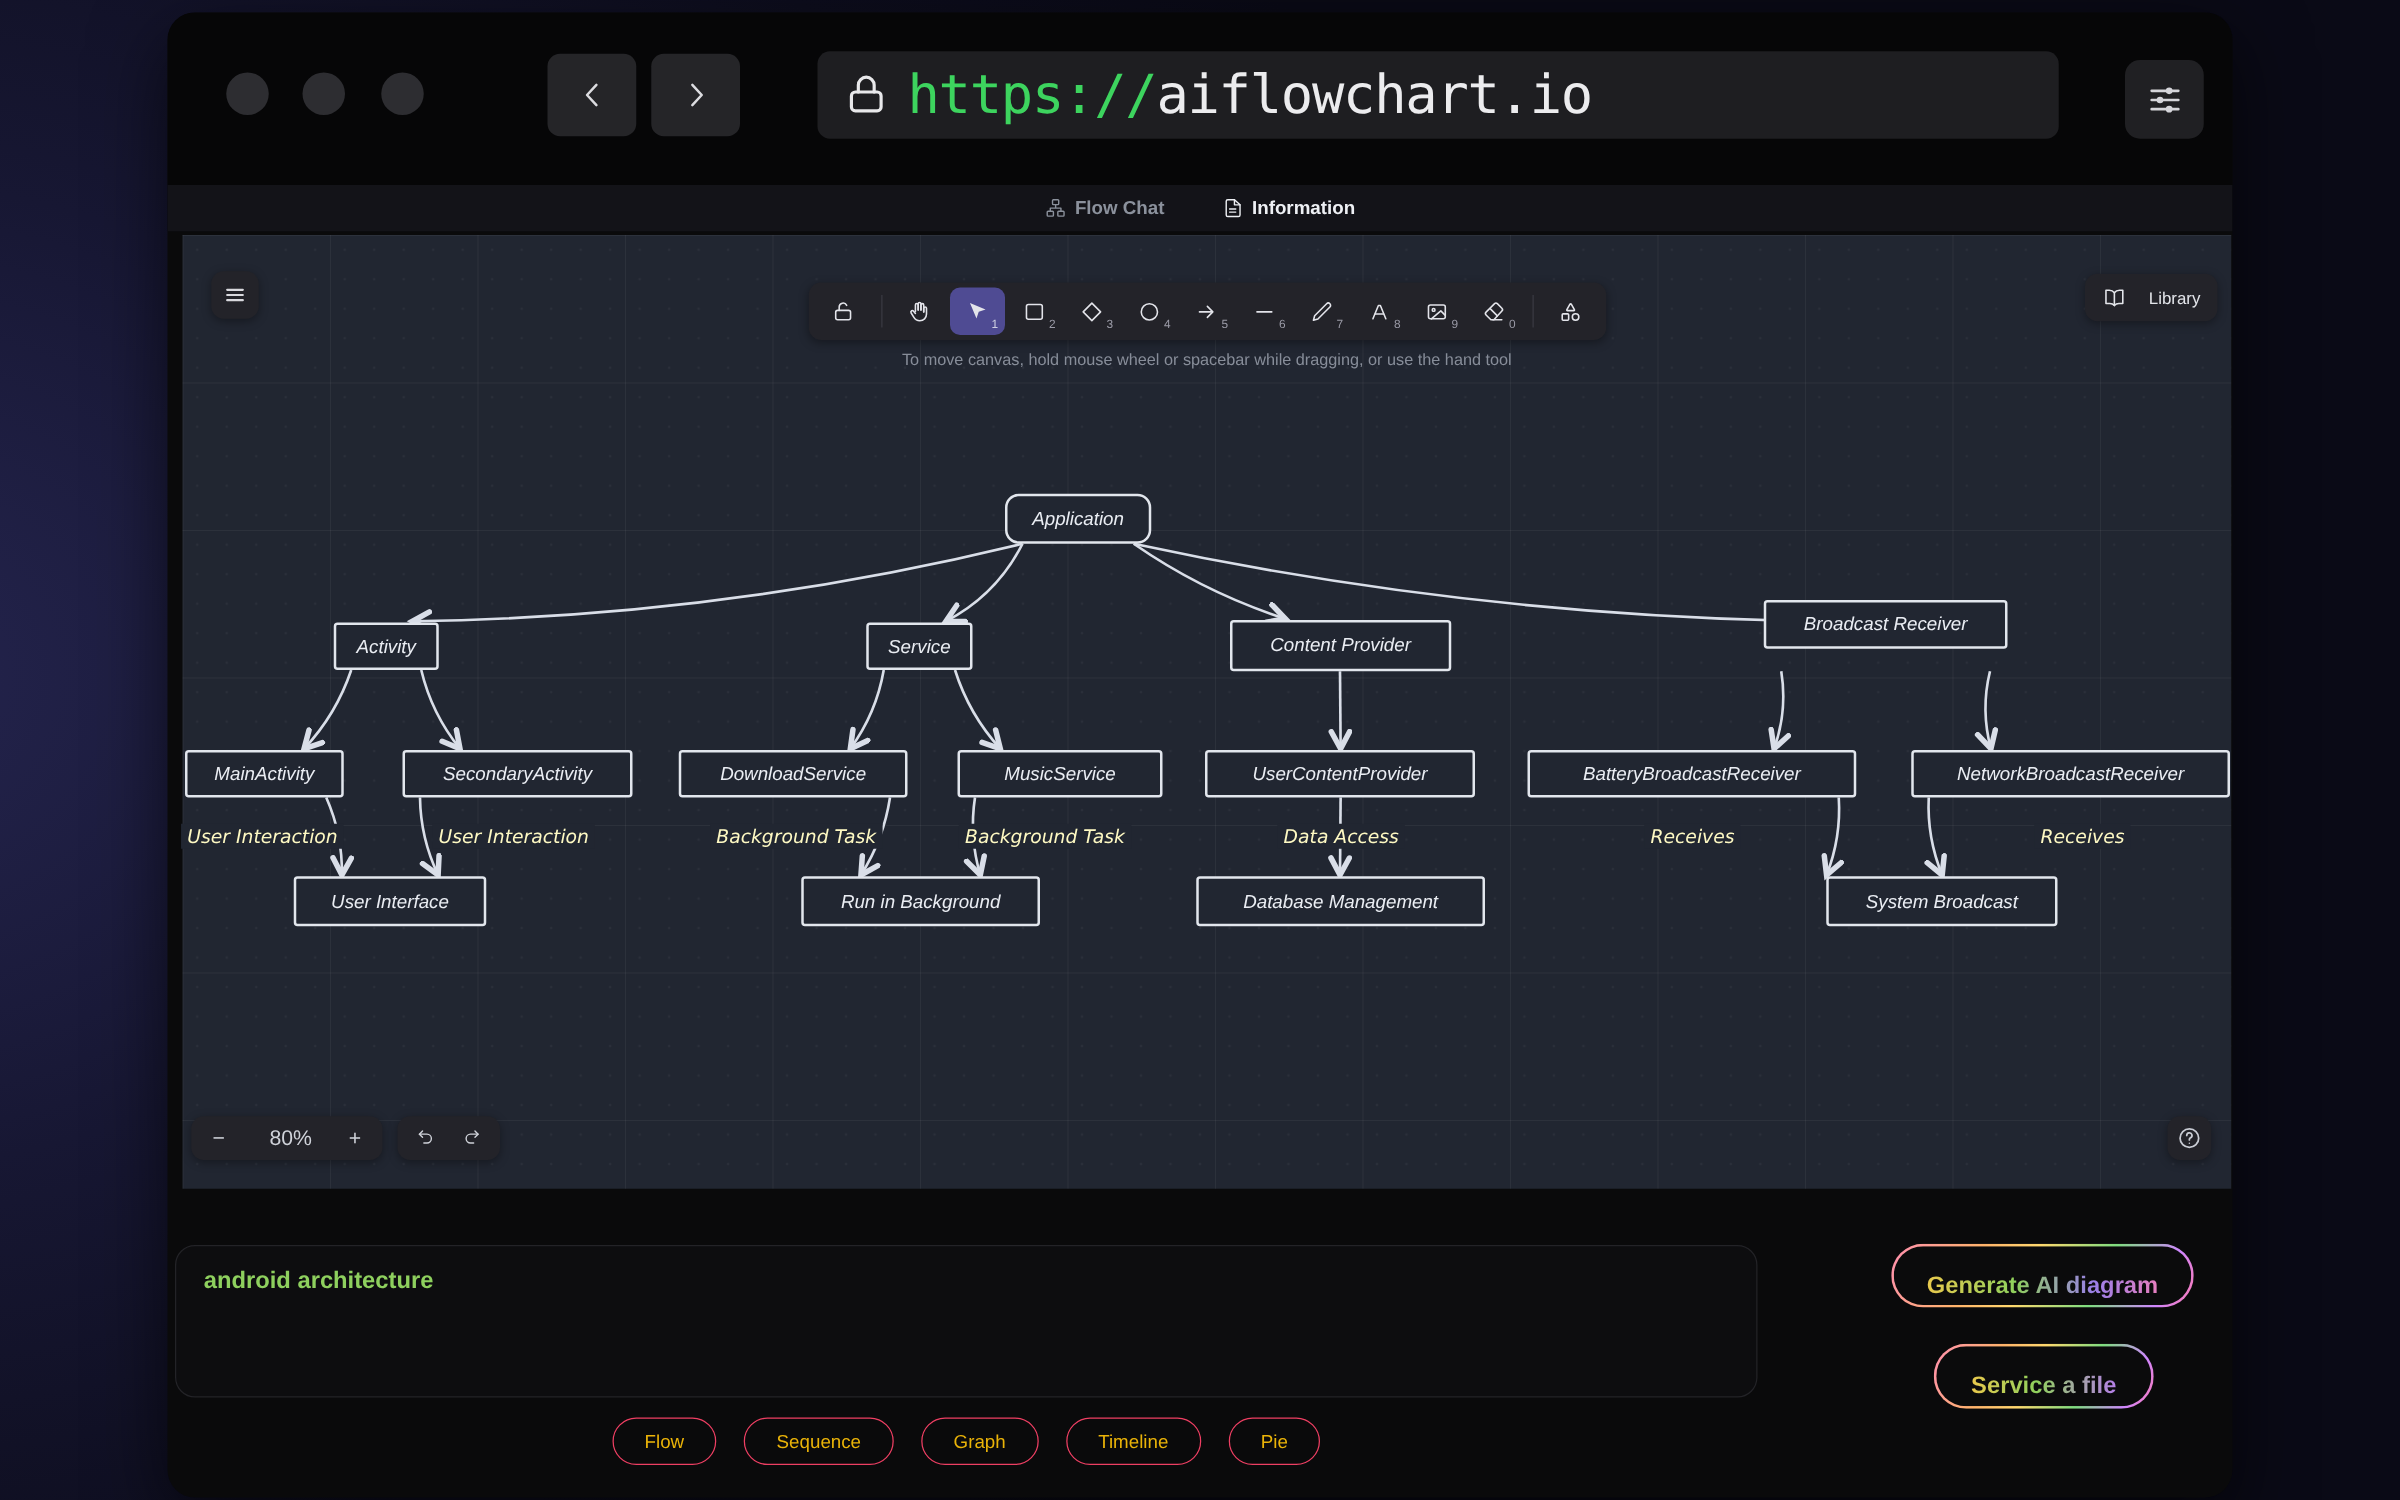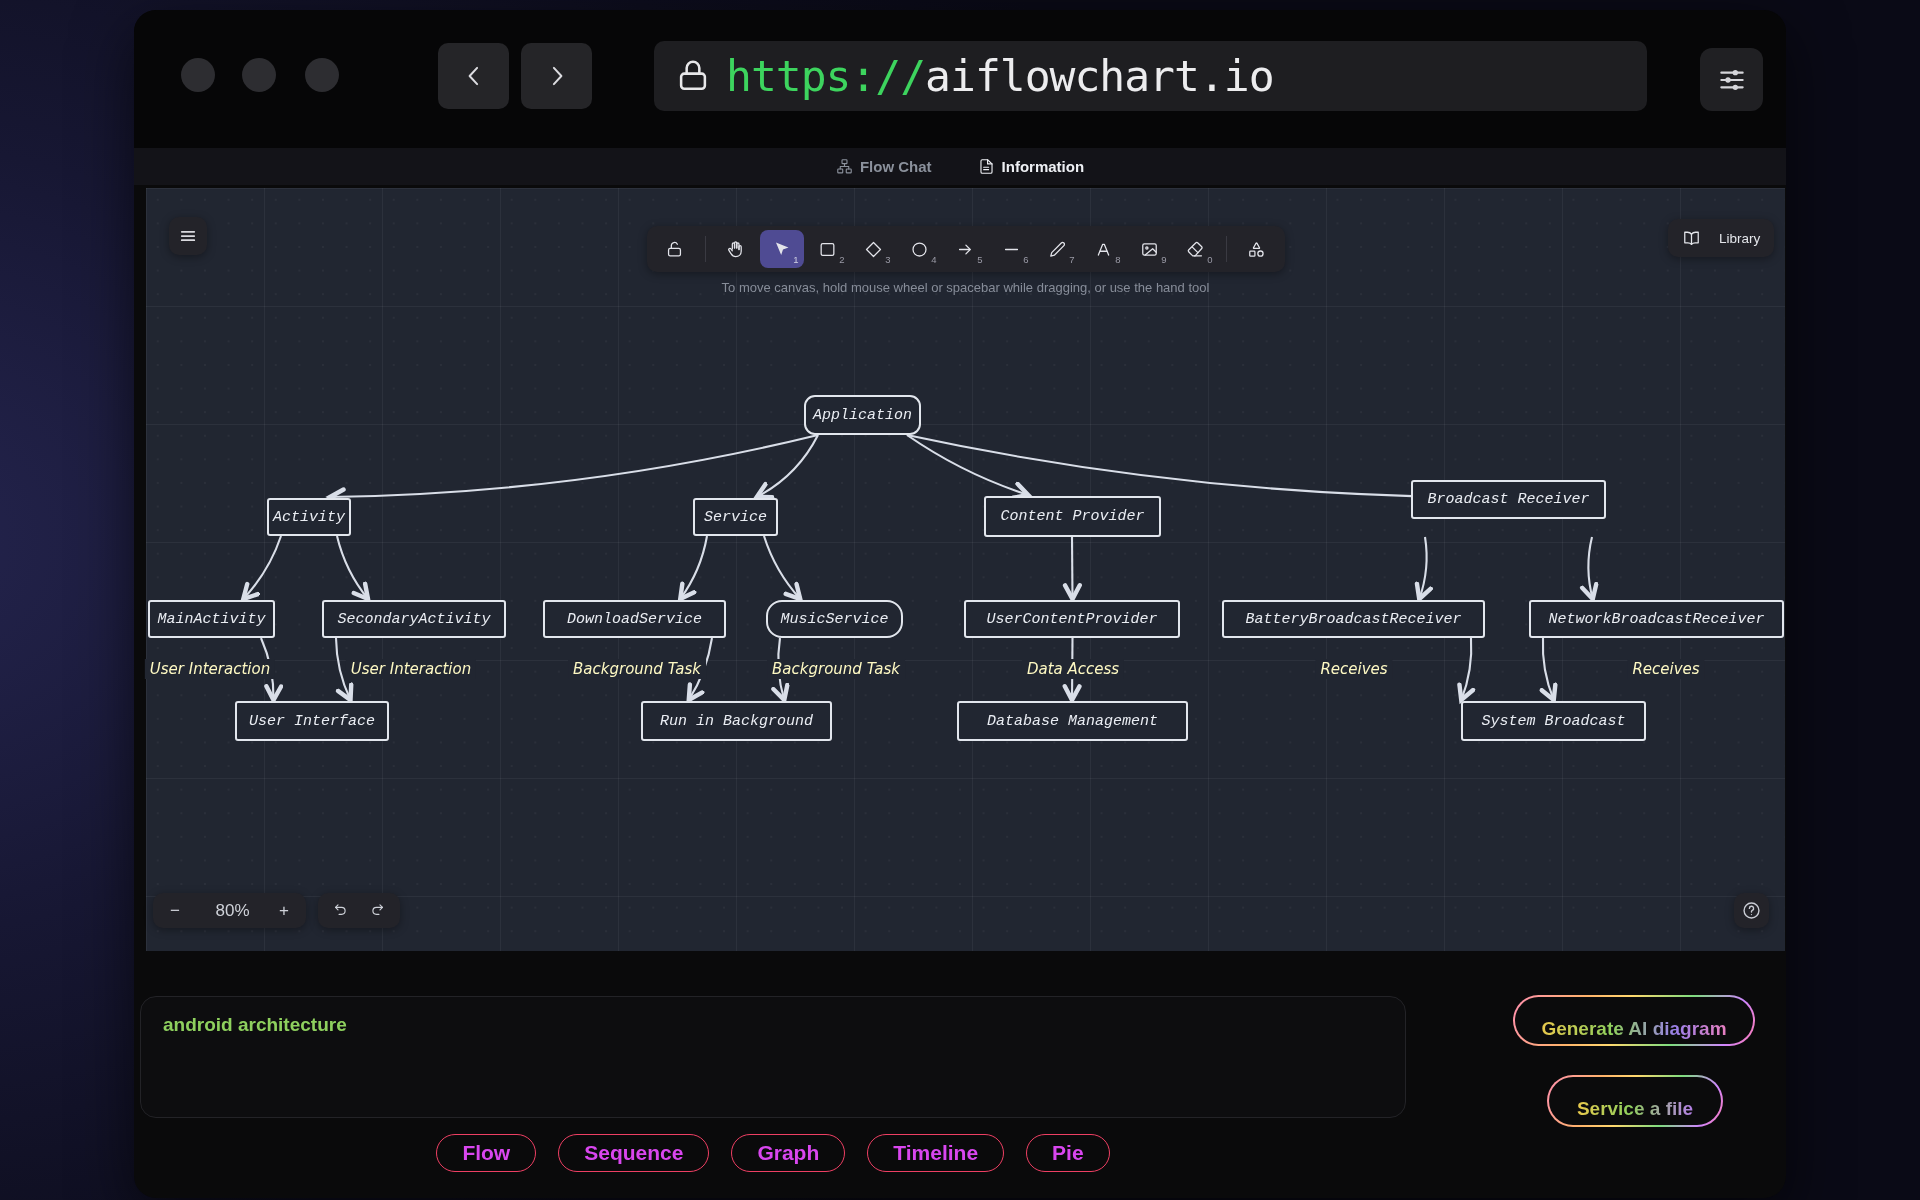--- a/index.html
+++ b/index.html
@@ -80,21 +80,21 @@
     display:flex; align-items:center; gap:18px; color:#e3e5ea; font-size:13.5px; border:none; cursor:pointer;
   }
   #library-btn svg{ width:19px; height:19px; }
   #hint { position:absolute; left:0; top:92px; width:100%; text-align:center; font-size:13px; color:#878d99; }
   
   #edges { position:absolute; inset:0; width:100%; height:100%; }
   #edges path { stroke:#d9dee8; stroke-width:2.1; fill:none; }
   .node {
     position:absolute; z-index:3; background:#212631; border:2px solid #e2e6ed; border-radius:3px;
     display:flex; align-items:center; justify-content:center;
-    font-family:Liberation Mono, monospace; font-style:italic; font-size:15px; color:#eaedf3; cursor:pointer;
+    font-family:Liberation Sans, sans-serif; font-style:italic; font-size:15px; color:#eaedf3; cursor:pointer;
   }
   .node.rounded { border-radius:11px; }
   .edge-label {
     position:absolute; z-index:4; transform:translate(-50%,-50%); background:#212631; padding:1px 5px;
     font-family:"DejaVu Sans", sans-serif; font-style:italic; font-size:15px; color:#fef9c3; white-space:nowrap; cursor:pointer;
   }
   
   #zoom-island { position:absolute; left:7px; top:705px; width:153px; height:35px; display:flex; align-items:center; justify-content:space-between; padding:0 8px; }
   #zoom-island button { background:none; border:none; color:#cfd2d9; font-size:17px; width:28px; height:28px; cursor:pointer; border-radius:6px; }
   #zoom-level { font-size:13.5px; color:#e2e4ea; background:none; border:none; cursor:pointer; }
@@ -120,22 +120,22 @@
   .pill-btn span {
     background:linear-gradient(90deg,#e9c94d 0%,#8fd05c 38%,#9a7fe8 72%,#e87fc0 100%);
     -webkit-background-clip:text; background-clip:text; color:transparent;margin-top:16px;
   }
   #generate-btn { left:1379px; top:985px; width:242px; height:51px; }
   #upload-btn { left:1413px; top:1065px; width:176px; height:52px; }
   #upload-btn span { background:linear-gradient(90deg,#e9c94d 0%,#8fd05c 45%,#b57fe8 100%); -webkit-background-clip:text; background-clip:text; }
   #chips { position:absolute; left:6px; top:1124px; width:1266px; display:flex; justify-content:center; gap:22px; }
   .chip {
     height:38px; padding:0 25px; border-radius:19px; background:transparent;
-    border:1.5px solid #ee3f63; color:#d946ef; font-size:21px; cursor:pointer;
-    display:flex; align-items:center; font-family:"Liberation Sans", sans-serif;font-weight:bold;
+    border:1.5px solid #ee3f63; color:#eab308; font-size:15px; cursor:pointer;
+    display:flex; align-items:center; font-family:"Liberation Sans", sans-serif;
   }
 </style>
 </head>
 <body>
 
 <div id="window">
 
   <div id="chrome">
     <button class="traffic" id="tl-close" style="border:none;cursor:pointer;"></button>
     <button class="traffic" id="tl-min" style="border:none;cursor:pointer;"></button>
@@ -228,21 +228,21 @@
       </svg>
     <div id="nodes-layer" style="position:absolute;inset:0;">
         <div class="node rounded" style="left: 658px; top: 207px; width: 117px; height: 40px;">Application</div>
         <div class="node" style="left: 121px; top: 310px; width: 84px; height: 38px;">Activity</div>
         <div class="node" style="left: 547px; top: 310px; width: 85px; height: 38px;">Service</div>
         <div class="node" style="left: 838px; top: 308px; width: 177px; height: 41px;">Content Provider</div>
         <div class="node" style="left: 1265px; top: 292px; width: 195px; height: 39px;">Broadcast Receiver</div>
         <div class="node" style="left: 2px; top: 412px; width: 127px; height: 38px;">MainActivity</div>
         <div class="node" style="left: 176px; top: 412px; width: 184px; height: 38px;">SecondaryActivity</div>
         <div class="node" style="left: 397px; top: 412px; width: 183px; height: 38px;">DownloadService</div>
-        <div class="node" style="left: 620px; top: 412px; width: 137px; height: 38px; border-radius: 16px;">MusicService</div>
+        <div class="node" style="left: 620px; top: 412px; width: 164px; height: 38px;">MusicService</div>
         <div class="node" style="left: 818px; top: 412px; width: 216px; height: 38px;">UserContentProvider</div>
         <div class="node" style="left: 1076px; top: 412px; width: 263px; height: 38px;">BatteryBroadcastReceiver</div>
         <div class="node" style="left: 1383px; top: 412px; width: 255px; height: 38px;">NetworkBroadcastReceiver</div>
         <div class="node" style="left: 89px; top: 513px; width: 154px; height: 40px;">User Interface</div>
         <div class="node" style="left: 495px; top: 513px; width: 191px; height: 40px;">Run in Background</div>
         <div class="node" style="left: 811px; top: 513px; width: 231px; height: 40px;">Database Management</div>
         <div class="node" style="left: 1269px; top: 513px; width: 185px; height: 40px; margin-left: 46px;">System Broadcast</div>
         <div class="edge-label" style="left: 64px; top: 481px;">User Interaction</div>
         <div class="edge-label" style="left: 265px; top: 481px;">User Interaction</div>
         <div class="edge-label" style="left: 491px; top: 481px;">Background Task</div>

